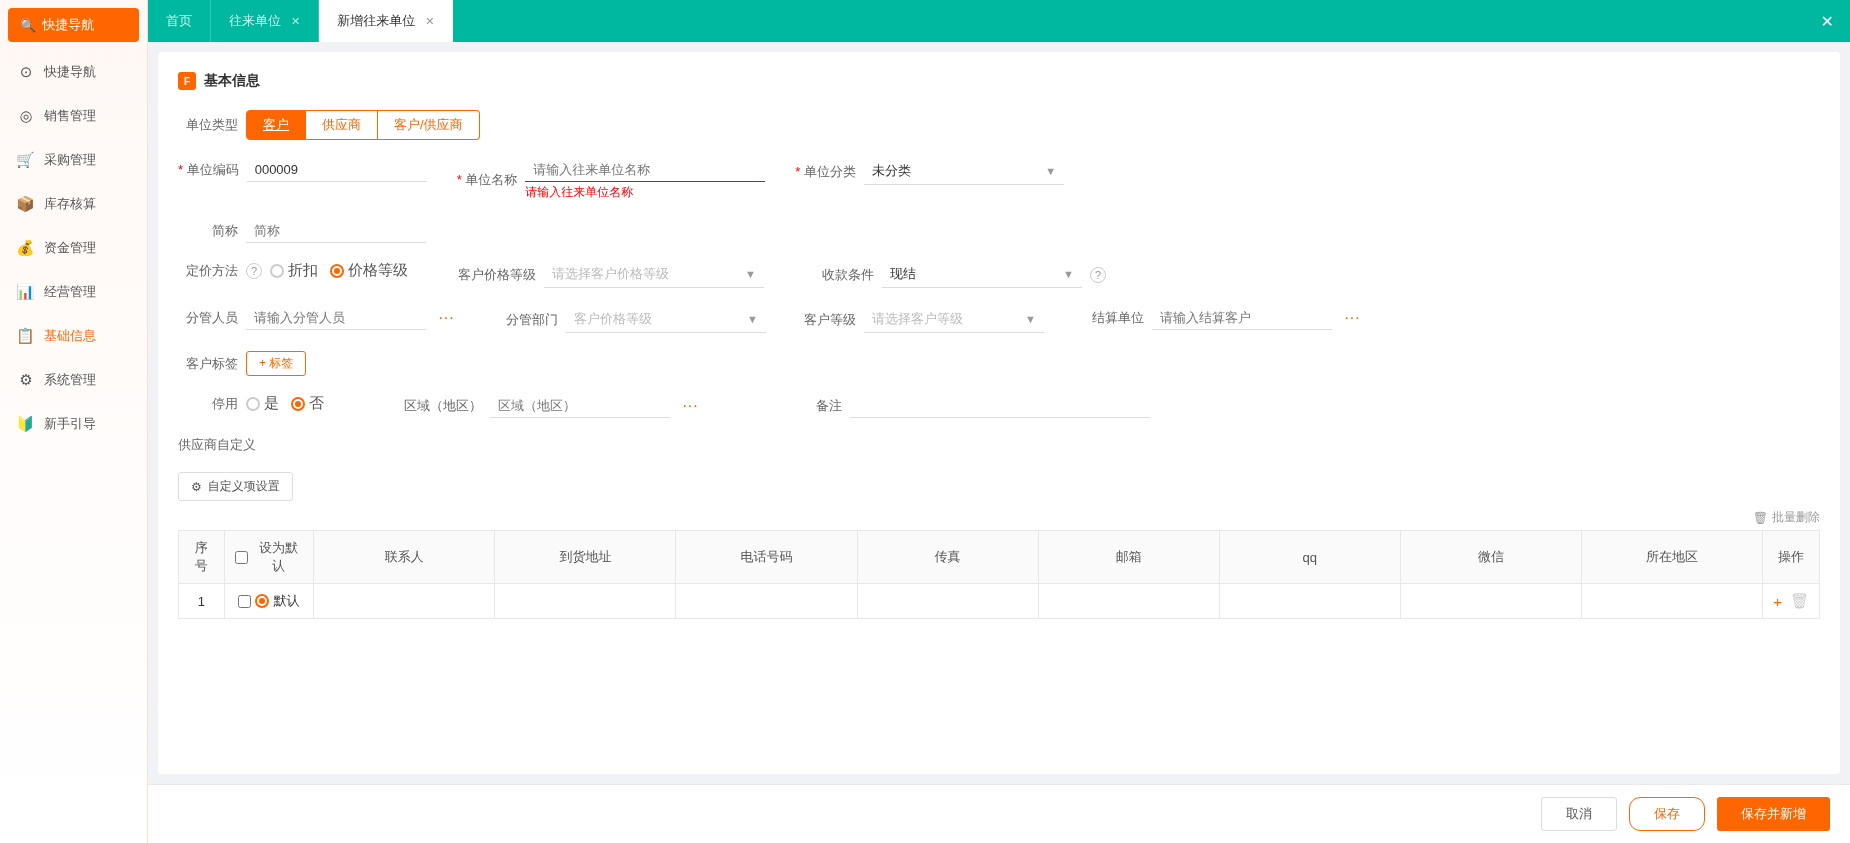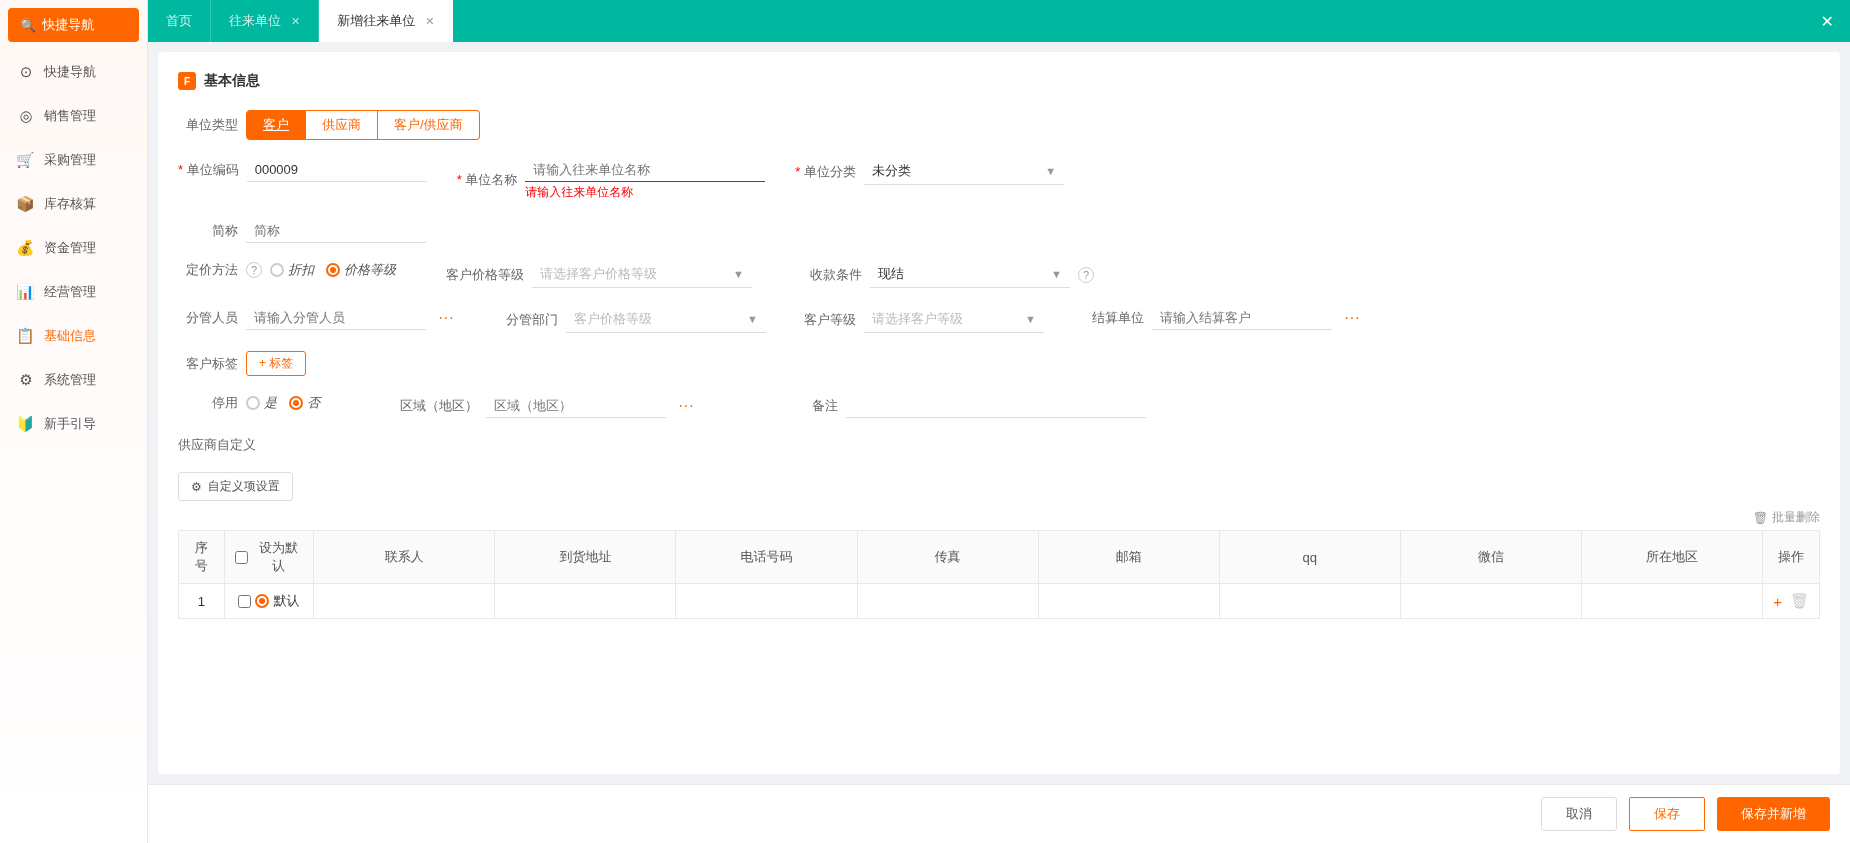--- a/index.html
+++ b/index.html
@@ -204,21 +204,21 @@
       background: #f60;
       color: white;
       text-decoration: underline;
     }
     .type-btn:first-child { border-radius: 4px 0 0 4px; }
     .type-btn:last-child { border-radius: 0 4px 4px 0; }
     .type-btn:not(:first-child) { border-left: none; }
 
     
     .radio-group { display: flex; align-items: center; gap: 12px; }
-    .radio-item { display: flex; align-items: center; gap: 4px; cursor: pointer; color: #555; font-size: 13px; font-style: italic; }
+    .radio-item { display: flex; align-items: center; gap: 4px; cursor: pointer; color: #555; font-size: 15px; }
     .radio-circle {
       width: 14px; height: 14px; border-radius: 50%; border: 2px solid #ccc;
       display: flex; align-items: center; justify-content: center;
     }
     .radio-circle.checked { border-color: #f60; }
     .radio-dot { width: 6px; height: 6px; border-radius: 50%; background: #f60; }
 
     
     .tag-btn {
       border: 1px solid #f60;
@@ -322,21 +322,21 @@
       border-radius: 3px;
       cursor: pointer;
       color: #555;
     }
     .btn-save {
       border: 1px solid #f60;
       background: white;
       color: #f60;
       padding: 7px 24px;
       font-size: 13px;
-      border-radius: 2px;
+      border-radius: 11px;
       cursor: pointer;
     }
     .btn-save-new {
       background: #f60;
       color: white;
       border: none;
       padding: 7px 24px;
       font-size: 13px;
       border-radius: 3px;
       cursor: pointer;

